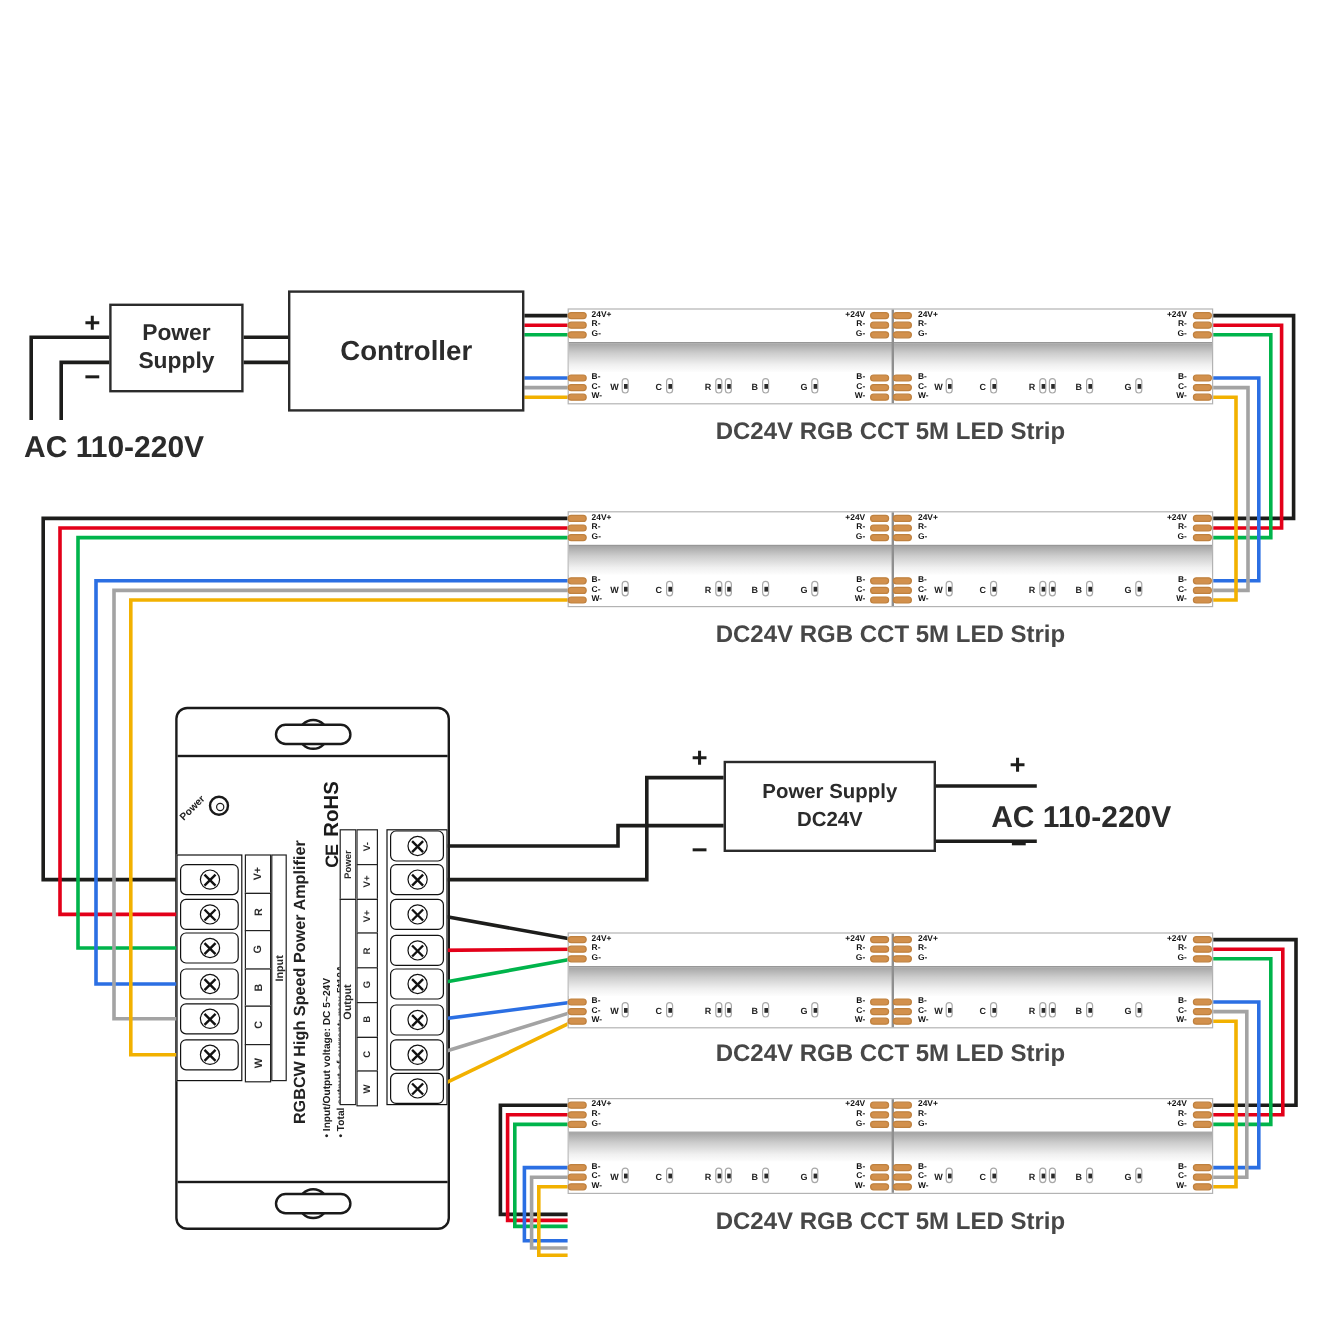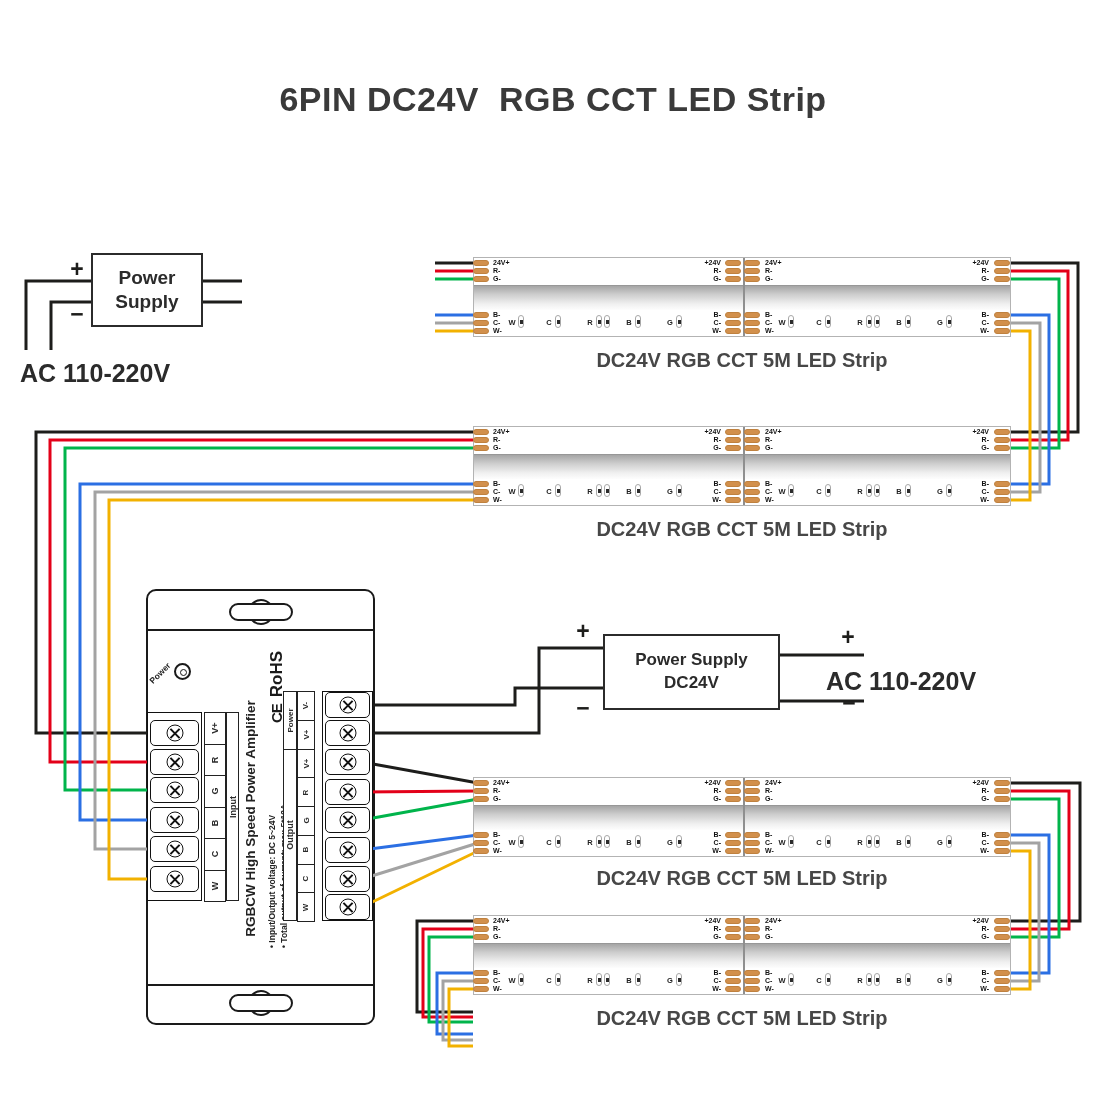--- a/index.html
+++ b/index.html
@@ -47,21 +47,20 @@
            border:1.5px solid #111;border-radius:50%;}
   .screw-c::before,.screw-c::after{content:"";position:absolute;left:1px;right:1px;top:50%;height:2px;margin-top:-1px;background:#111;}
   .screw-c::before{transform:rotate(45deg);}
   .screw-c::after{transform:rotate(-45deg);}
 </style>
 </head>
 <body>
 
 <div id="canvas">
 
-  <div class="title" style="left:153px;top:80px;width:800px;">6PIN DC24V  RGB CCT LED Strip</div>
 
   <div class="amp-outline under abs"></div>
   <div class="hline under" style="top:629px;"></div>
   <div class="hline under" style="top:984px;"></div>
   <div class="slot-circle under" style="left:248px;top:599px;"></div>
   <div class="slot-capsule under" style="left:229px;top:603px;"></div>
   <div class="slot-circle under" style="left:248px;top:990px;"></div>
   <div class="slot-capsule under" style="left:229px;top:994px;"></div>
   <div class="ledring under"></div>
   <div class="pwrled under">Power</div>
@@ -127,20 +126,23 @@
       <polyline points="478,989 449,989 449,1046 473,1046" fill="none" stroke="#f2b100" stroke-width="3"></polyline>
     </svg>
 
   <div class="box" style="left:91px;top:253px;width:112px;height:74px;font-size:19px;line-height:1.25;padding:0 8px;">
     <span>Power Supply</span>
   </div>
   <div class="sign" style="left:66px;top:258px;">+</div>
   <div class="sign" style="left:66px;top:303px;">−</div>
   <div class="aclabel" style="left:20px;top:359px;">AC 110-220V</div>
 
+  <div class="box" style="left:240px;top:242px;width:197px;height:101px;font-size:23px;">
+    <span>Controller</span>
+  </div>
 
   <div class="box" style="left:603px;top:634px;width:177px;height:76px;font-size:17px;line-height:1.35;">
     <span>Power Supply</span>
     <span>DC24V</span>
   </div>
   <div class="sign" style="left:572px;top:620px;">+</div>
   <div class="sign" style="left:572px;top:697px;">−</div>
   <div class="sign" style="left:837px;top:626px;">+</div>
   <div class="sign" style="left:838px;top:692px;">−</div>
   <div class="aclabel" style="left:826px;top:667px;">AC 110-220V</div>

